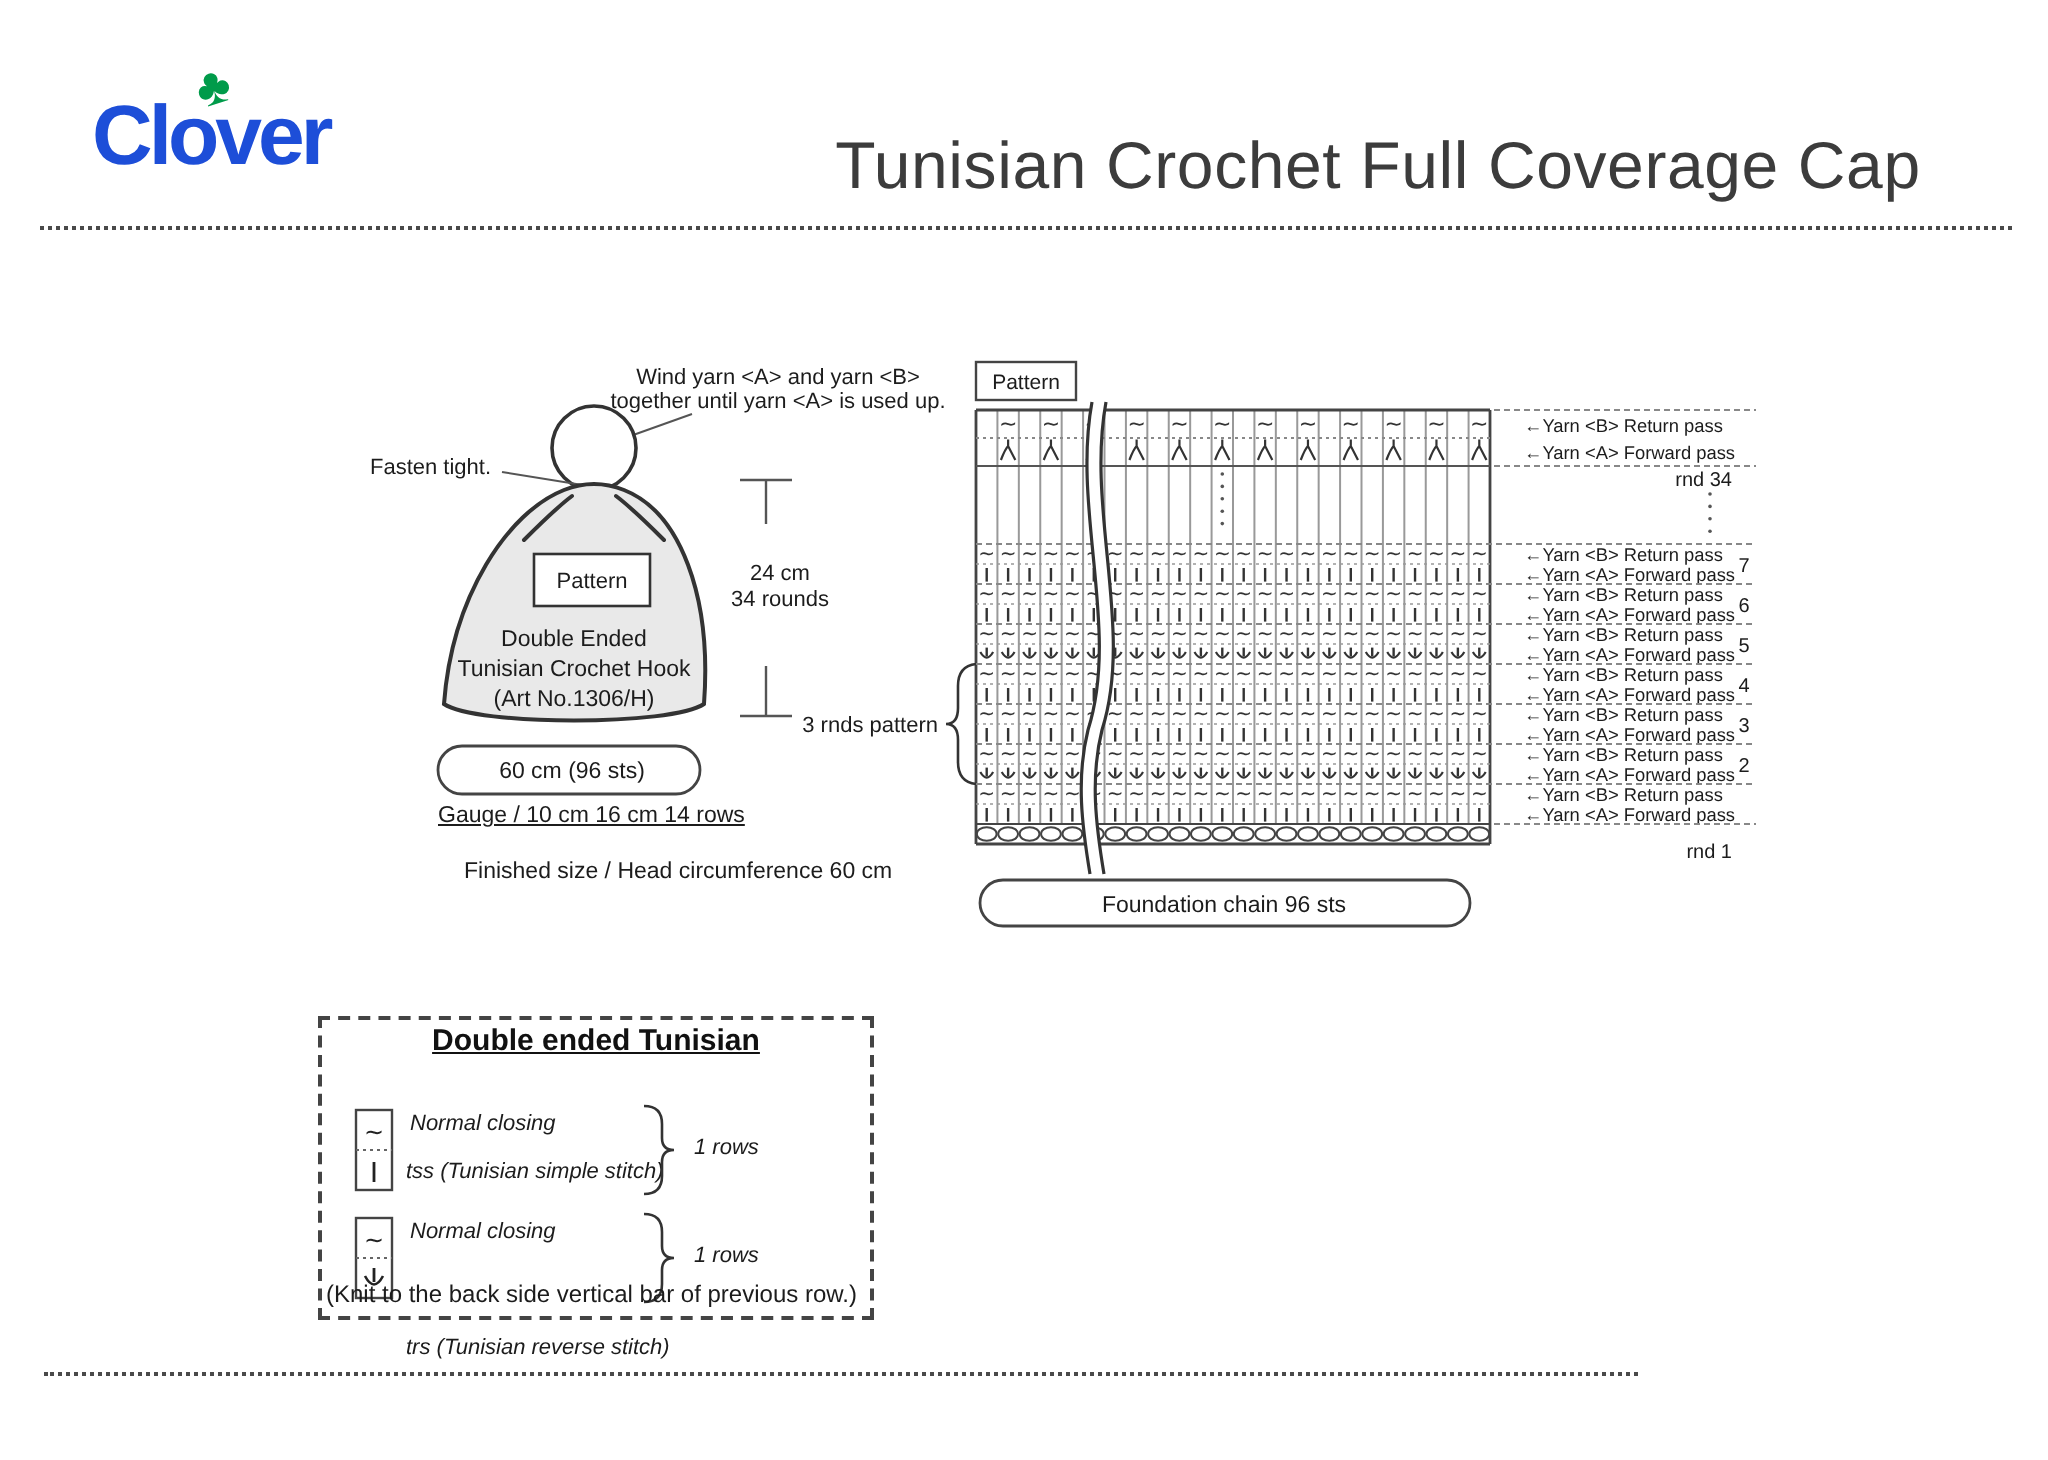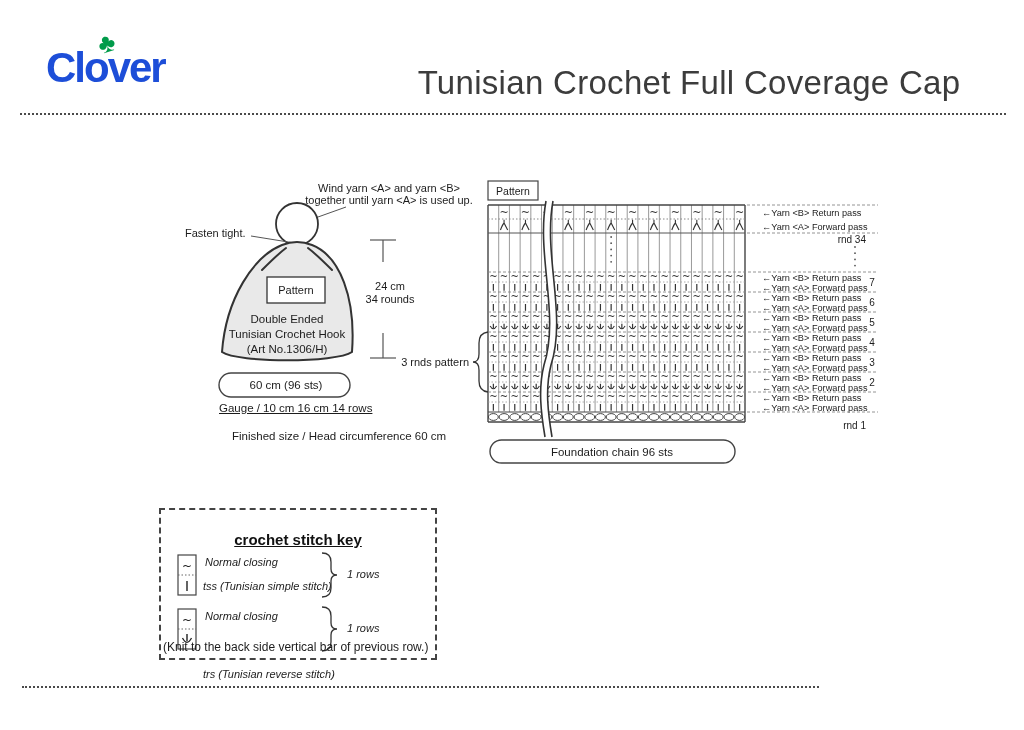--- a/index.html
+++ b/index.html
@@ -590,21 +590,21 @@
       <path d="M 88 157 Q 79 158 79 168 L 79 179 Q 79 187 73 187 Q 79 187 79 195 L 79 206 Q 79 216 88 217" fill="none" stroke="#333" stroke-width="1.3"></path>
       <text x="69" y="191" font-size="11" text-anchor="end" fill="#1c1c1c">3 rnds pattern</text>
       <path d="M 146 26 C 136 80 160 140 144 190 C 138 214 141 238 145 262 L 152 262 C 148 238 145 214 151 190 C 167 140 143 80 153 26 Z" fill="#fff" stroke="none"></path>
       <path d="M 146 26 C 136 80 160 140 144 190 C 138 214 141 238 145 262" fill="none" stroke="#333" stroke-width="1.6"></path>
       <path d="M 153 26 C 143 80 167 140 151 190 C 145 214 148 238 152 262" fill="none" stroke="#333" stroke-width="1.6"></path>
       <rect x="90" y="265" width="245" height="23" rx="11.5" fill="#fff" stroke="#444" stroke-width="1.4"></rect>
       <text x="212" y="281" font-size="11.5" text-anchor="middle" fill="#1c1c1c">Foundation chain 96 sts</text>
     </svg>
 
   <div id="key-box" class="abs" style="left:159px;top:508px;width:274px;height:148px;">
-    <div class="abs key-title" style="left:0;top:21px;width:274px;">crochet stitch key</div>
+    <div class="abs key-title" style="left:0;top:2px;width:274px;">Double ended Tunisian</div>
 
     <svg class="abs" style="left:16px;top:44px;" width="20" height="42" viewBox="0 0 20 42">
       <rect x="1" y="1" width="18" height="40" fill="#fff" stroke="#444" stroke-width="1.2"></rect>
       <line x1="1" y1="21" x2="19" y2="21" stroke="#666" stroke-width="1" stroke-dasharray="1.5,2"></line>
       <text x="10" y="16" font-size="12" text-anchor="middle" class="sym" fill="#222">~</text>
       <line x1="10" y1="27" x2="10" y2="37" stroke="#222" stroke-width="1.4"></line>
     </svg>
     <div class="abs key-label" style="left:44px;top:46px;">Normal closing</div>
     <div class="abs key-label" style="left:42px;top:70px;">tss (Tunisian simple stitch)</div>
     <svg class="abs" style="left:160px;top:42px;" width="20" height="46" viewBox="0 0 20 46">

